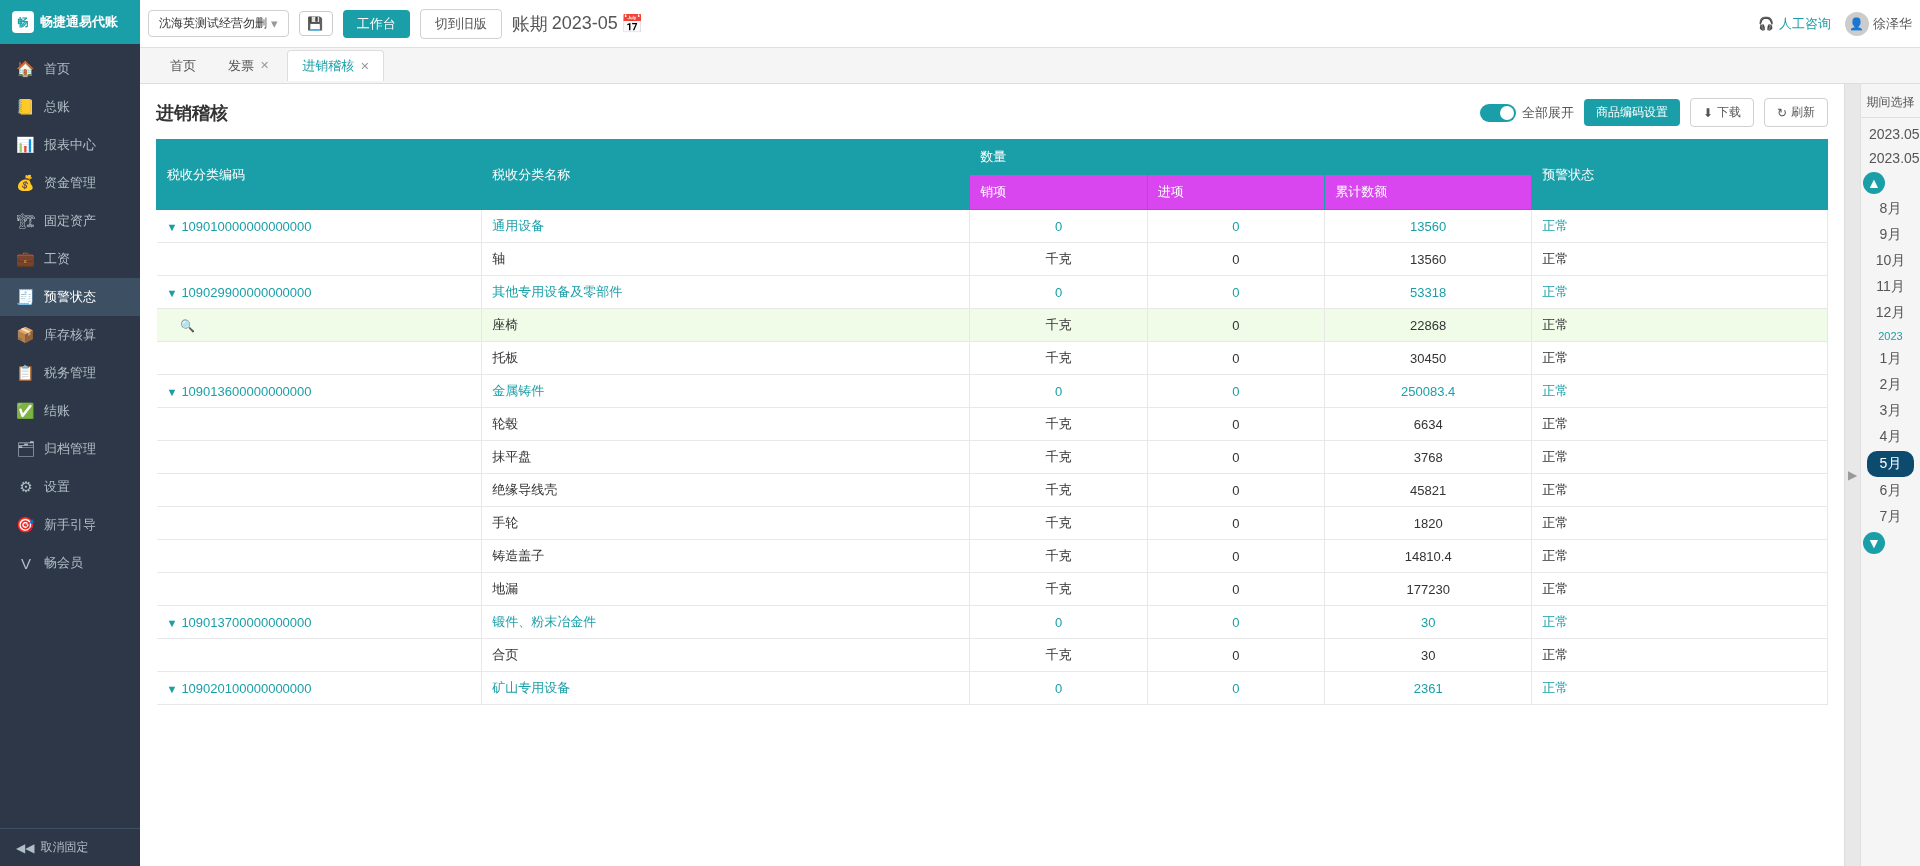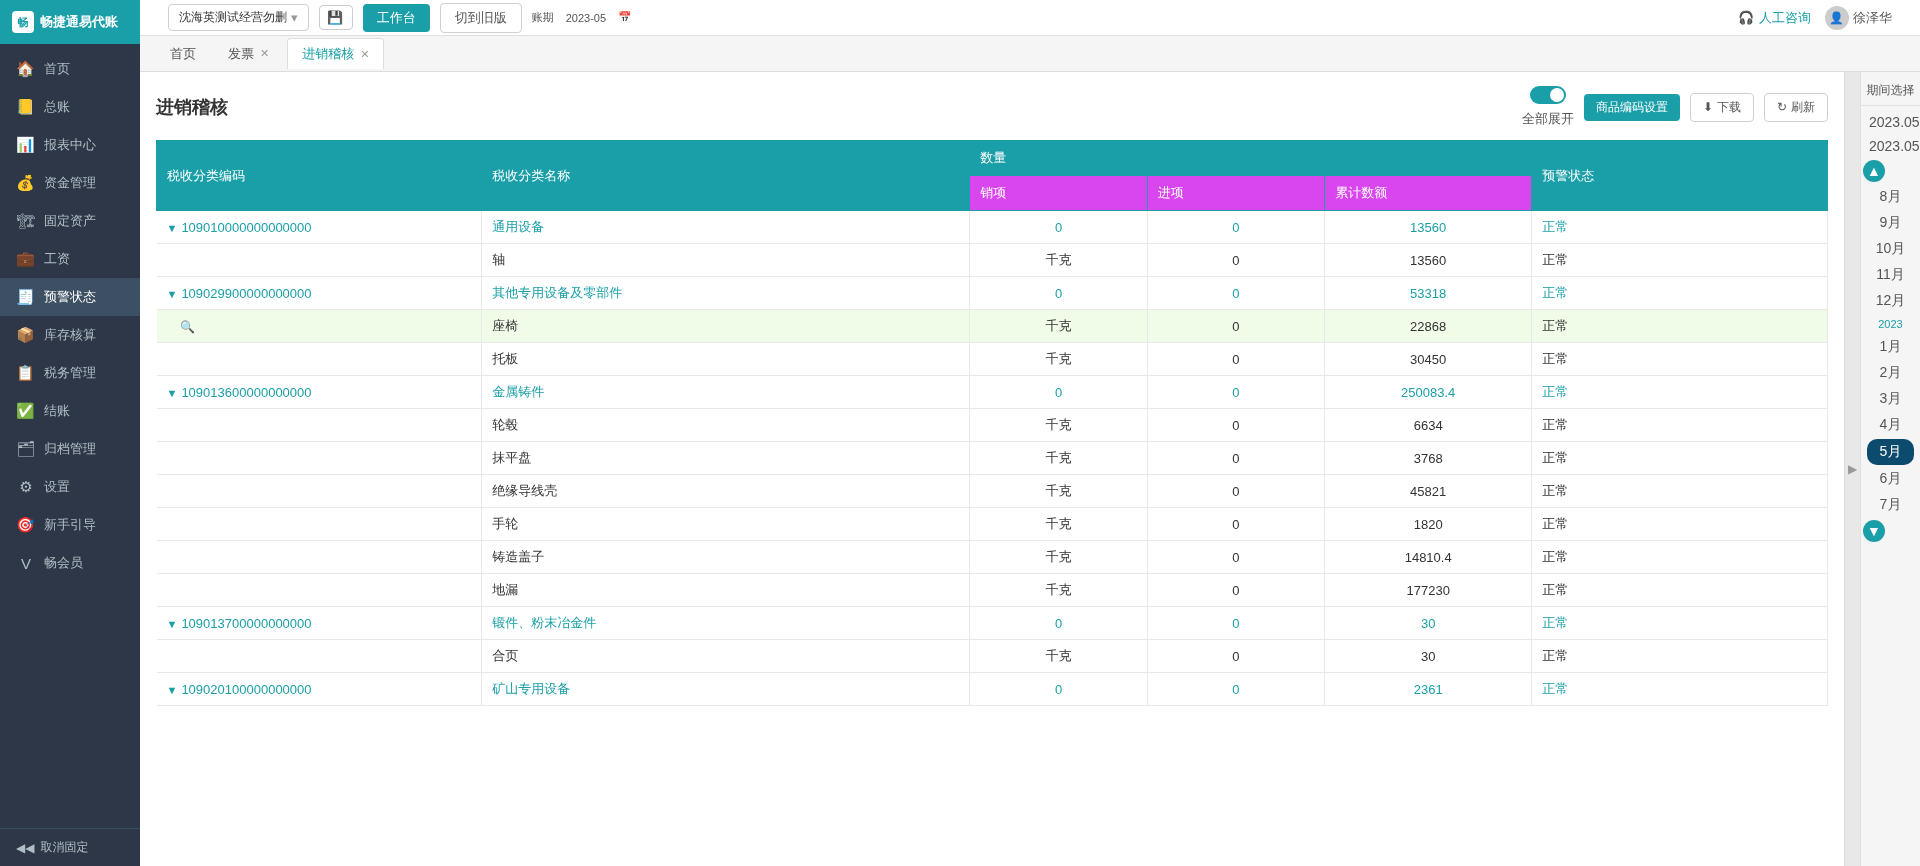--- a/index.html
+++ b/index.html
@@ -52,25 +52,25 @@
       border-top: 1px solid #3d4f63;
       cursor: pointer;
       display: flex; align-items: center; gap: 6px;
     }
 
     
     .main { flex: 1; display: flex; flex-direction: column; overflow: hidden; }
 
     
     .topbar {
-      height: 36px;
+      height: 48px;
       background: #fff;
       border-bottom: 1px solid #e0e0e0;
       display: flex; align-items: center;
-      padding: 0 28px;
+      padding: 0 8px;
       gap: 10px;
     }
     .company-select {
       display: flex; align-items: center; gap: 4px;
       padding: 4px 10px;
       border: 1px solid #d0d0d0;
       border-radius: 4px;
       font-size: 13px;
       cursor: pointer;
       max-width: 200px;
@@ -78,21 +78,21 @@
     .company-name { color: #333; font-size: 12px; overflow: hidden; text-overflow: ellipsis; white-space: nowrap; max-width: 160px; }
     .topbar-btn {
       padding: 5px 14px;
       border: none;
       border-radius: 4px;
       cursor: pointer;
       font-size: 13px;
     }
     .btn-workspace { background: #1a9fa8; color: white; }
     .btn-switch { background: white; border: 1px solid #d0d0d0; color: #555; }
-    .period-info { color: #555; font-size: 11px; display: flex; align-items: center; gap: 12px; }
+    .period-info { color: #555; font-size: 18px; display: flex; align-items: center; gap: 4px; }
     .topbar-right { margin-left: auto; display: flex; align-items: center; gap: 14px; color: #555; font-size: 13px; }
     .topbar-right .service { display: flex; align-items: center; gap: 4px; color: #1a9fa8; cursor: pointer; }
     .topbar-right .user { display: flex; align-items: center; gap: 4px; cursor: pointer; }
     .user-avatar { width: 24px; height: 24px; border-radius: 50%; background: #ccc; display: flex; align-items: center; justify-content: center; font-size: 12px; color: #555; }
 
     
     .tabbar {
       background: #f5f5f5;
       border-bottom: 1px solid #ddd;
       display: flex; align-items: center;
@@ -127,21 +127,21 @@
     }
 
     .page-header {
       display: flex; align-items: center; justify-content: space-between;
       margin-bottom: 12px;
     }
     .page-title { font-size: 18px; font-weight: bold; color: #333; }
     .page-actions { display: flex; align-items: center; gap: 10px; }
     .toggle-switch {
       display: flex; align-items: center; gap: 6px;
-      font-size: 13px; color: #555; flex-direction: column;
+      font-size: 13px; color: #555;
     }
     .switch-track {
       width: 36px; height: 18px; border-radius: 9px;
       background: #1a9fa8;
       position: relative; cursor: pointer;
     }
     .switch-thumb {
       width: 14px; height: 14px; border-radius: 50%;
       background: white; position: absolute; top: 2px; right: 2px;
     }

